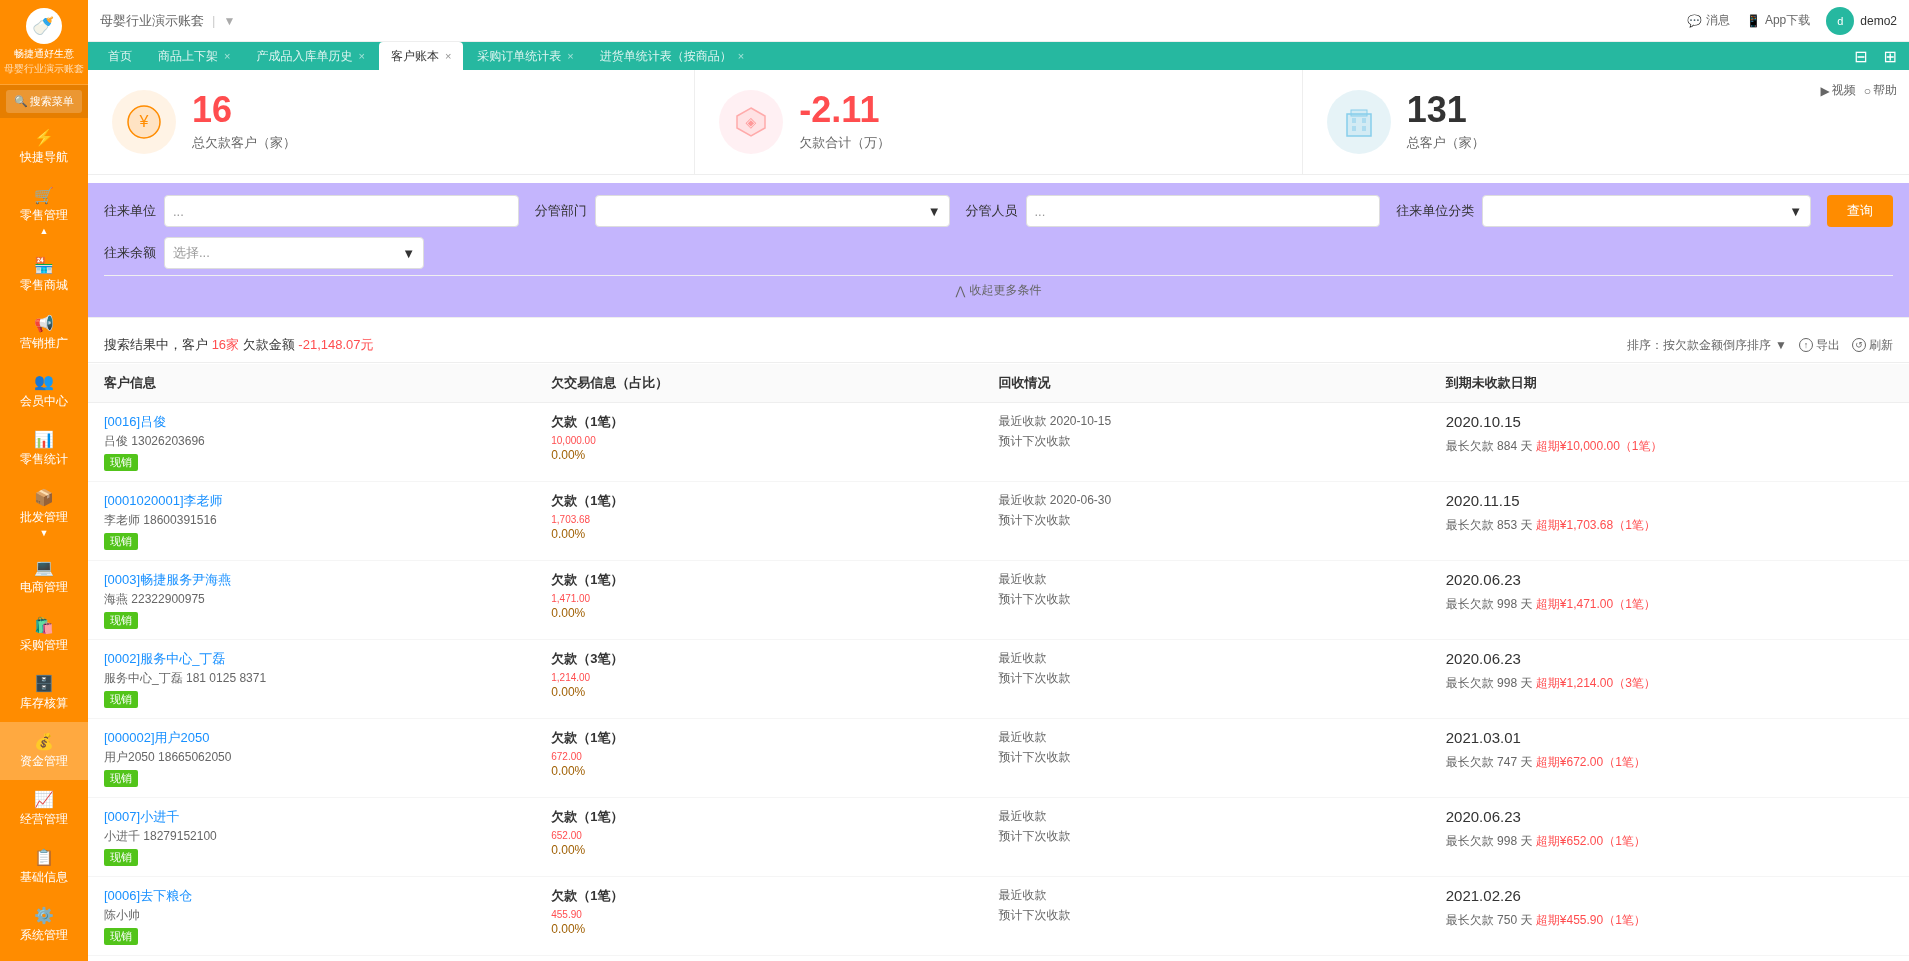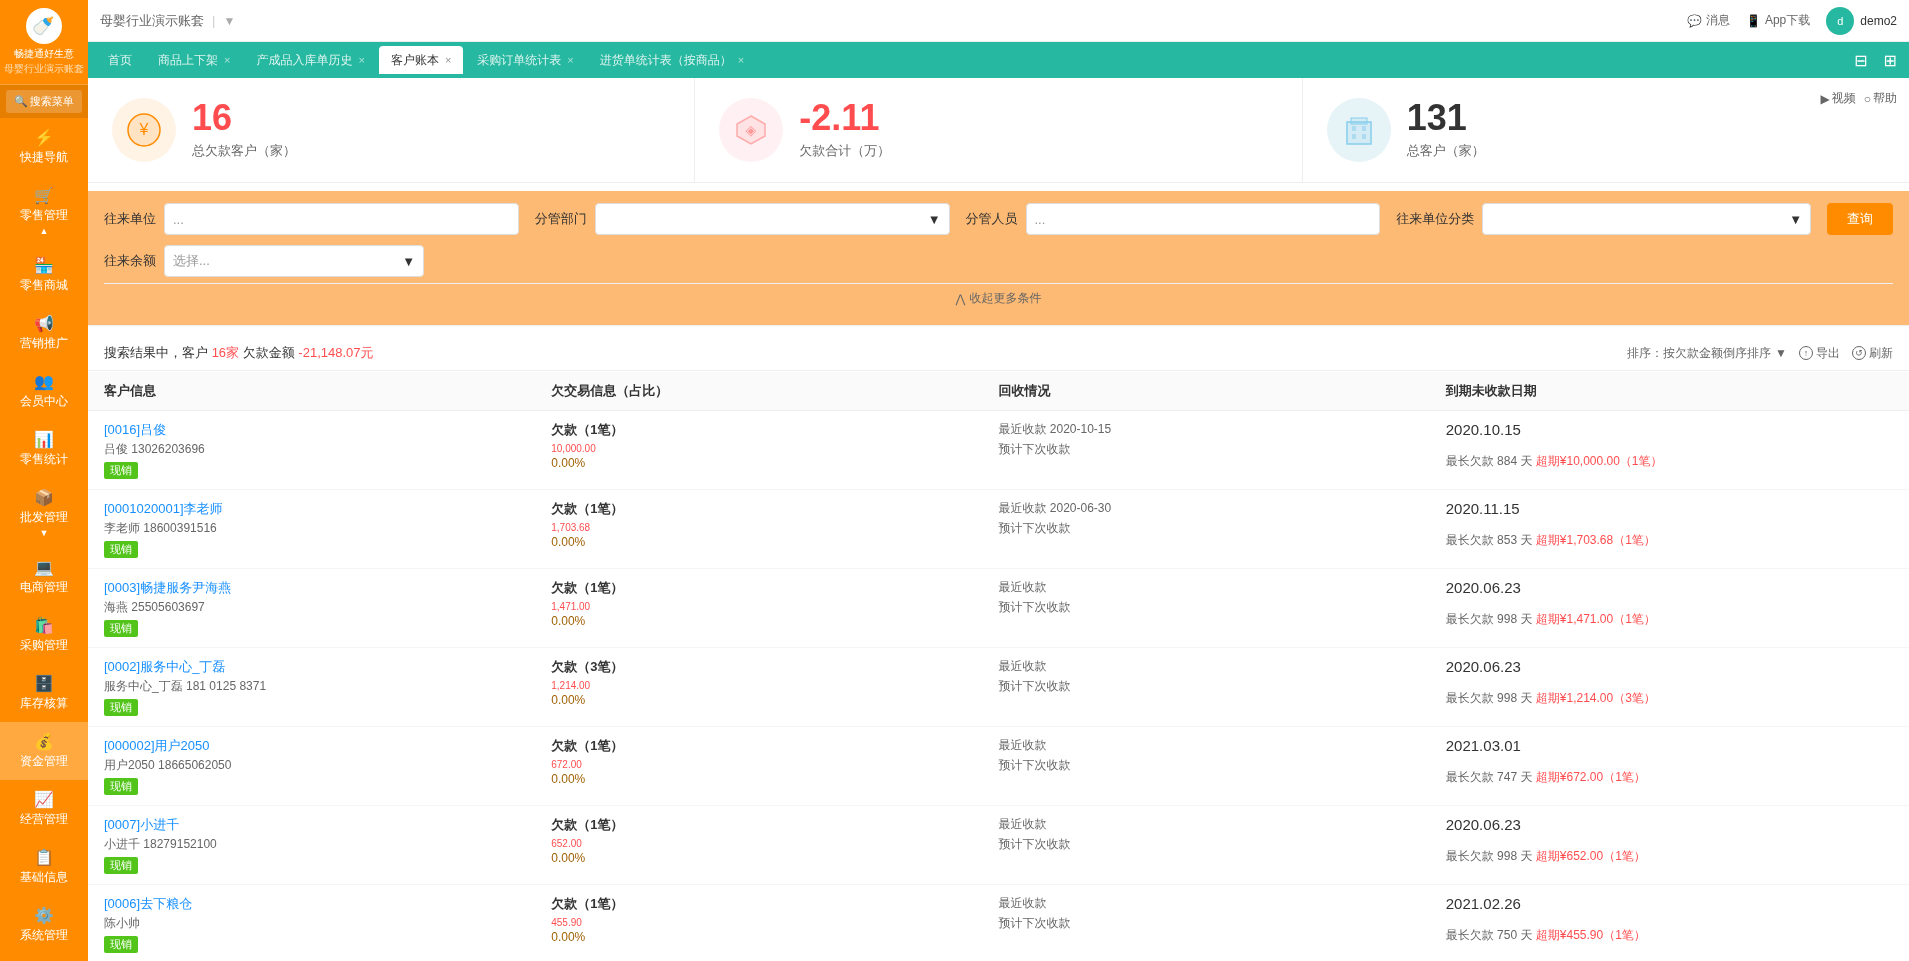--- a/index.html
+++ b/index.html
@@ -22,21 +22,21 @@
     
     .topbar { background: #fff; height: 42px; display: flex; align-items: center; justify-content: space-between; padding: 0 12px; border-bottom: 1px solid #eee; flex-shrink: 0; }
     .topbar-left { display: flex; align-items: center; gap: 8px; }
     .topbar-right { display: flex; align-items: center; gap: 16px; }
     .topbar-msg { display: flex; align-items: center; gap: 4px; font-size: 12px; color: #666; cursor: pointer; }
     .topbar-app { display: flex; align-items: center; gap: 4px; font-size: 12px; color: #666; cursor: pointer; }
     .topbar-user { display: flex; align-items: center; gap: 6px; font-size: 12px; color: #333; cursor: pointer; }
     .avatar { width: 28px; height: 28px; border-radius: 50%; background: #ccc; overflow: hidden; display: flex; align-items: center; justify-content: center; font-size: 12px; }
 
     
-    .tabbar { background: #26b8a0; height: 36px; display: flex; align-items: center; padding: 4px 8px; flex-shrink: 0; gap: 2px; }
+    .tabbar { background: #26b8a0; height: 28px; display: flex; align-items: center; padding: 4px 8px; flex-shrink: 0; gap: 2px; }
     .tab { height: 28px; padding: 0 12px; border-radius: 4px 4px 0 0; display: flex; align-items: center; gap: 6px; font-size: 12px; cursor: pointer; color: rgba(255,255,255,0.85); white-space: nowrap; }
     .tab.active { background: #fff; color: #333; }
     .tab .tab-close { font-size: 11px; color: inherit; opacity: 0.7; }
     .tabbar-right { margin-left: auto; display: flex; align-items: center; gap: 8px; }
     .tabbar-btn { color: white; font-size: 16px; cursor: pointer; padding: 2px 4px; }
 
     
     .content { flex: 1; overflow-y: auto; background: #f0f2f5; }
 
     
@@ -49,21 +49,21 @@
     .stat-icon-blue { background: rgba(173,216,230,0.3); color: #87ceeb; }
     .stat-info { display: flex; flex-direction: column; }
     .stat-number { font-size: 36px; font-weight: bold; line-height: 1; }
     .stat-number.red { color: #ff4d4f; }
     .stat-number.black { color: #333; }
     .stat-label { font-size: 13px; color: #666; margin-top: 6px; }
     .stat-top-right { position: absolute; top: 12px; right: 12px; display: flex; gap: 8px; font-size: 12px; color: #666; }
     .stat-top-right span { cursor: pointer; display: flex; align-items: center; gap: 2px; }
 
     
-    .filter-area { background: #fdba74; padding: 12px 16px; border-bottom: 1px solid #eee; margin-top: 8px; }
+    .filter-area { background: #c4b5fd; padding: 12px 16px; border-bottom: 1px solid #eee; margin-top: 8px; }
     .filter-row { display: flex; align-items: center; gap: 16px; margin-bottom: 10px; }
     .filter-item { display: flex; align-items: center; gap: 8px; flex: 1; }
     .filter-label { font-size: 13px; color: #333; white-space: nowrap; }
     .filter-input { flex: 1; height: 32px; border: 1px solid #ddd; border-radius: 4px; padding: 0 8px; font-size: 13px; display: flex; align-items: center; justify-content: space-between; cursor: pointer; background: white; }
     .filter-select { flex: 1; height: 32px; border: 1px solid #ddd; border-radius: 4px; padding: 0 8px; font-size: 13px; display: flex; align-items: center; justify-content: space-between; cursor: pointer; background: white; }
     .filter-btn-query { background: #ff8c00; color: white; border: none; height: 32px; padding: 0 20px; border-radius: 4px; font-size: 13px; cursor: pointer; }
     .filter-row2 { display: flex; align-items: flex-start; gap: 16px; }
     .filter-collapse { display: flex; align-items: center; justify-content: center; padding: 6px; color: #666; font-size: 12px; cursor: pointer; gap: 4px; border-top: 1px solid #f0f0f0; margin-top: 6px; }
 
     
@@ -81,21 +81,21 @@
     .table-row { display: grid; grid-template-columns: 2fr 2fr 2fr 2fr; padding: 10px 16px; border-bottom: 1px solid #f5f5f5; align-items: start; }
     .customer-name { color: #1890ff; font-size: 13px; cursor: pointer; }
     .customer-sub { font-size: 12px; color: #666; margin-top: 2px; }
     .tag-green { display: inline-block; background: #52c41a; color: white; font-size: 11px; padding: 1px 6px; border-radius: 2px; margin-top: 4px; }
     .debt-count { font-size: 13px; color: #333; font-weight: bold; }
     .debt-amount { font-size: 10px; color: #ff4d4f; font-weight: 400; margin-top: 4px; }
     .debt-ratio { font-size: 12px; color: #a16207; margin-top: 2px; }
     .collection-date { font-size: 12px; color: #666; }
     .collection-next { font-size: 12px; color: #666; margin-top: 3px; }
     .overdue-date { font-size: 15px; color: #333; }
-    .overdue-info { font-size: 12px; color: #666; margin-top: 15px; }
+    .overdue-info { font-size: 12px; color: #666; margin-top: 8px; }
     .overdue-link { color: #ff4d4f; cursor: pointer; }
 
     
     ::-webkit-scrollbar { width: 6px; }
     ::-webkit-scrollbar-track { background: #f0f0f0; }
     ::-webkit-scrollbar-thumb { background: #ccc; border-radius: 3px; }
 
     .content-inner { background: #fff; }
   </style>
 </head>
@@ -416,21 +416,21 @@
             <div class="overdue-info">
               <span>最长欠款 853 天</span>
               <span class="overdue-link">超期¥1,703.68（1笔）</span>
             </div>
           </div>
         </div>
 
         <div class="table-row">
           <div>
             <div class="customer-name">[0003]畅捷服务尹海燕</div>
-            <div class="customer-sub">海燕  25505603697</div>
+            <div class="customer-sub">海燕  22322900975</div>
             <span class="tag-green">现销</span>
           </div>
           <div>
             <div class="debt-count">欠款（1笔）</div>
             <div class="debt-amount">1,471.00</div>
             <div class="debt-ratio">0.00%</div>
           </div>
           <div>
             <div class="collection-date">最近收款</div>
             <div class="collection-next">预计下次收款</div>

